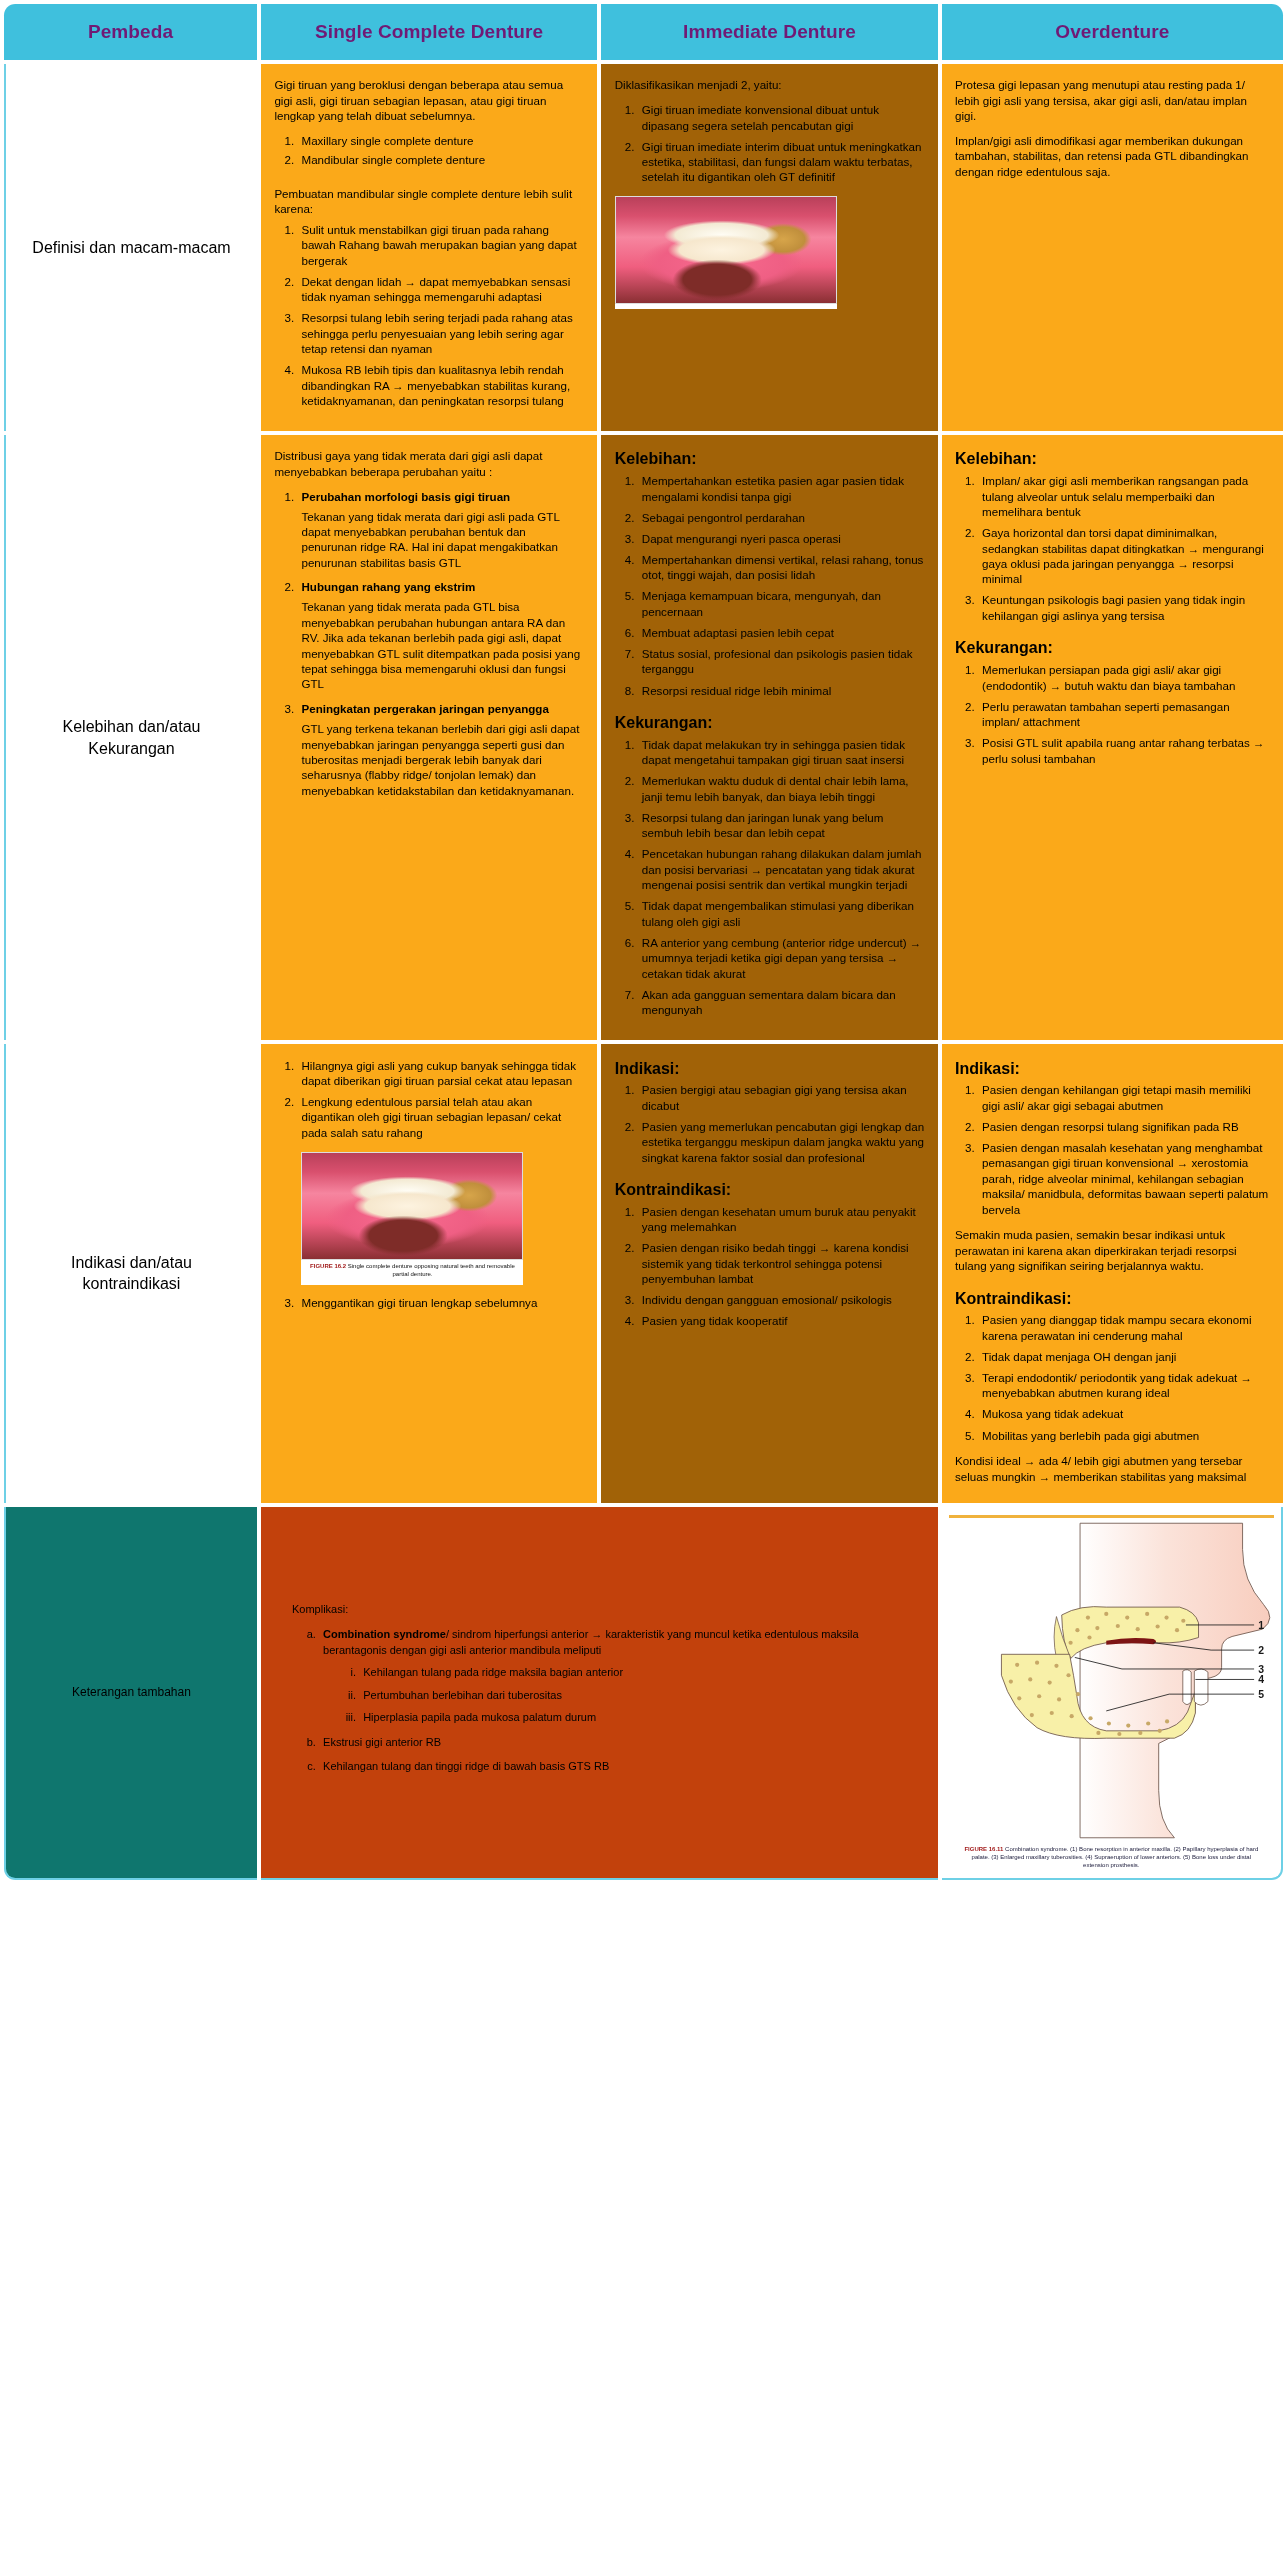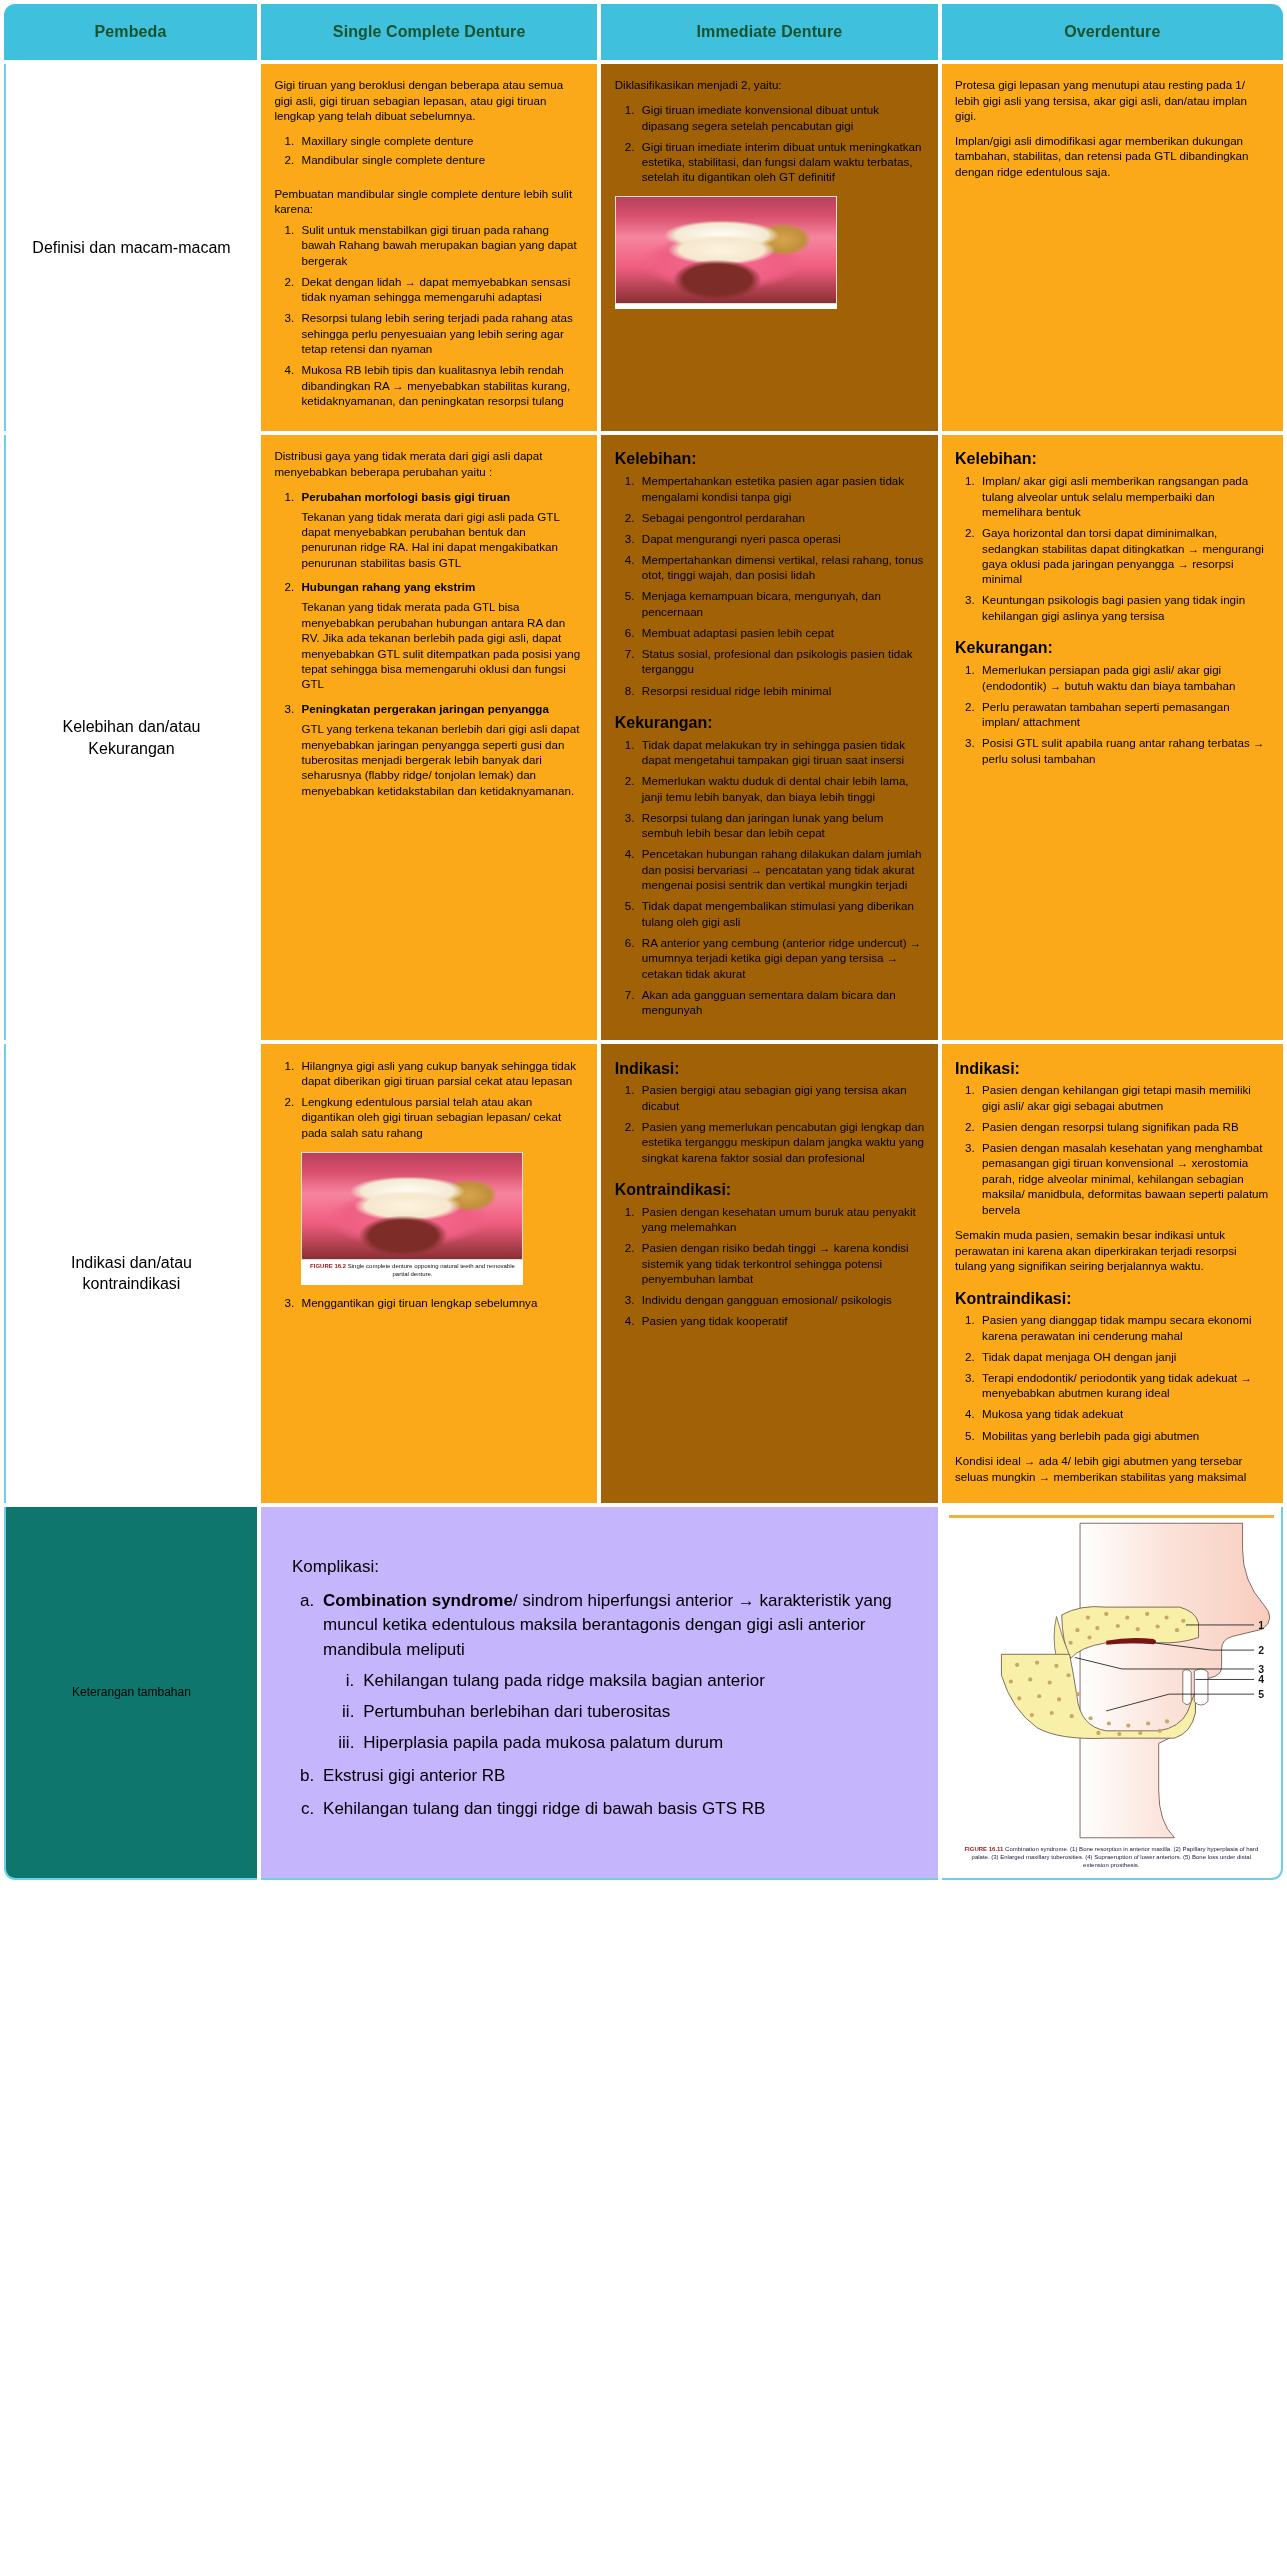--- a/index.html
+++ b/index.html
@@ -16,22 +16,22 @@
   
   .tbl { width:1287px; border-collapse:separate; border-spacing:4.6px 4.6px; }
   .tbl col.c1 { width:252px; }
   .tbl col.c2 { width:335px; }
   .tbl col.c3 { width:335px; }
   .tbl col.c4 { width:340px; }
 
   
   .hdr {
     background:#3fc0dd;
-    color:#14532d;
-    font-size:16px;
+    color:#701a75;
+    font-size:19px;
     font-weight:700;
     text-align:center;
     vertical-align:middle;
     height:56px;
     padding:5.2px 7.2px;
     letter-spacing:0.1px;
   }
   .hdr.first { border-top-left-radius:11.3px; }
   .hdr.last  { border-top-right-radius:11.3px; }
 
@@ -116,24 +116,24 @@
     background:#0f766e;
     vertical-align:middle;
     text-align:center;
     font-size:12px;
     padding:10.3px 15.5px;
     border-left:2.1px solid #6ed0e6;
     border-bottom:2.1px solid #6ed0e6;
     border-bottom-left-radius:11.3px;
   }
   td.bt-body {
-    background:#c4b5fd;
+    background:#c2410c;
     vertical-align:middle;
     padding:20.6px 31px;
-    font-size:17px;
+    font-size:11px;
     line-height:1.45;
     border-bottom:2.1px solid #6ed0e6;
   }
   td.bt-fig {
     background:#ffffff;
     vertical-align:middle;
     padding:8.2px 7.2px 5.2px 7.2px;
     border-right:2.1px solid #6ed0e6;
     border-bottom:2.1px solid #6ed0e6;
     border-bottom-right-radius:11.3px;

